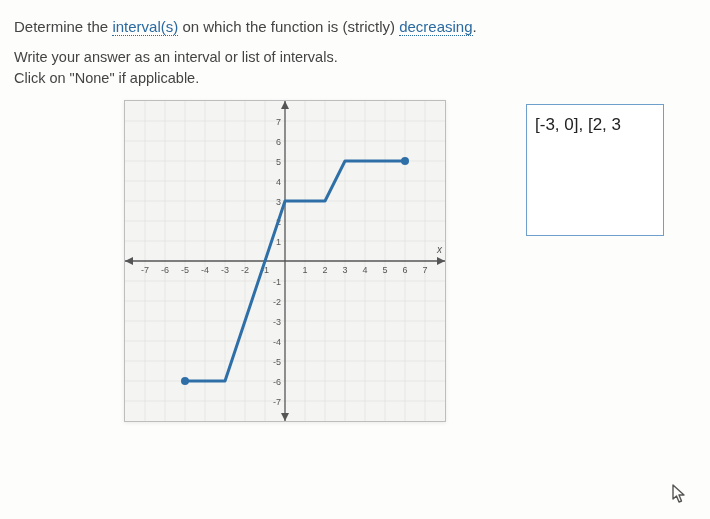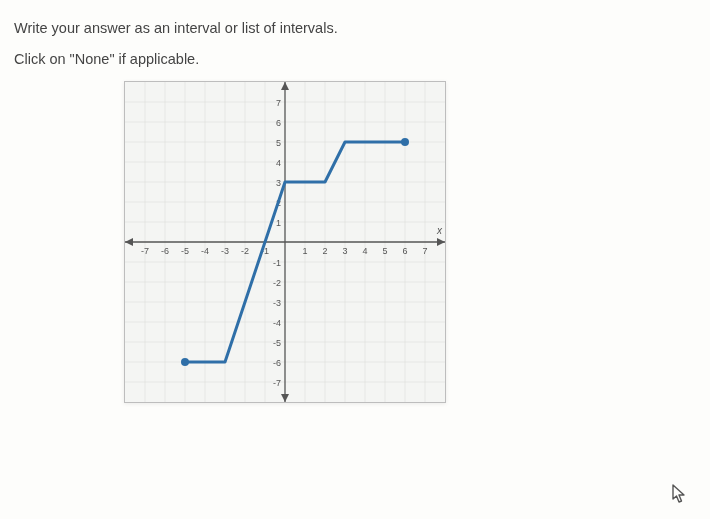--- a/index.html
+++ b/index.html
@@ -26,21 +26,21 @@
   }
   .dotted {
     color: #2a6aa0;
     border-bottom: 1px dotted #2a6aa0;
     cursor: pointer;
   }
   .instructions {
     font-size: 14.5px;
     color: #444;
     line-height: 1.45;
-    margin-bottom: 12px;
+    margin-bottom: 2px;
   }
   .click-none {
     font-size: 14.5px;
     color: #444;
     margin-bottom: 14px;
   }
   .chart-wrap {
     display: flex;
     align-items: flex-start;
     gap: 80px;
@@ -74,20 +74,23 @@
     right: 22px;
     bottom: 10px;
     font-size: 18px;
     color: #555;
   }
 </style>
 </head>
 <body>
 <div class="content">
 
+<div class="q-line">
+  <span>Determine the </span><span class="dotted">interval(s)</span><span> on which the function is (strictly) </span><span class="dotted">decreasing</span><span>.</span>
+</div>
 
 <div class="instructions">
   <div>Write your answer as an interval or list of intervals.</div>
 </div>
 
 <div class="click-none">Click on "None" if applicable.</div>
 
 <div class="chart-wrap">
   <div class="chart-box">
     <svg viewBox="0 0 320 320">
@@ -168,20 +171,23 @@
 
       <text x="312" y="152" font-size="10" font-style="italic" fill="#555">x</text>
 
       <polyline points="60,280 100,280 160,100 200,100 220,60 280,60" fill="none" stroke="#2f6fa8" stroke-width="3" stroke-linejoin="round"></polyline>
 
       <circle cx="60" cy="280" r="4" fill="#2f6fa8"></circle>
       <circle cx="280" cy="60" r="4" fill="#2f6fa8"></circle>
     </svg>
   </div>
 
+  <div class="answer-box">
+    <span>[-3, 0], [2, 3</span>
+  </div>
 </div>
 
 <span class="cursor-icon">
   <svg width="16" height="20" viewBox="0 0 16 20">
         <path d="M1 1 L1 15 L4.5 12 L7 18 L9.5 17 L7 11 L12 11 Z" fill="none" stroke="#555" stroke-width="1.4" stroke-linejoin="round"></path>
       </svg>
 </span>
 
 </div>
 

